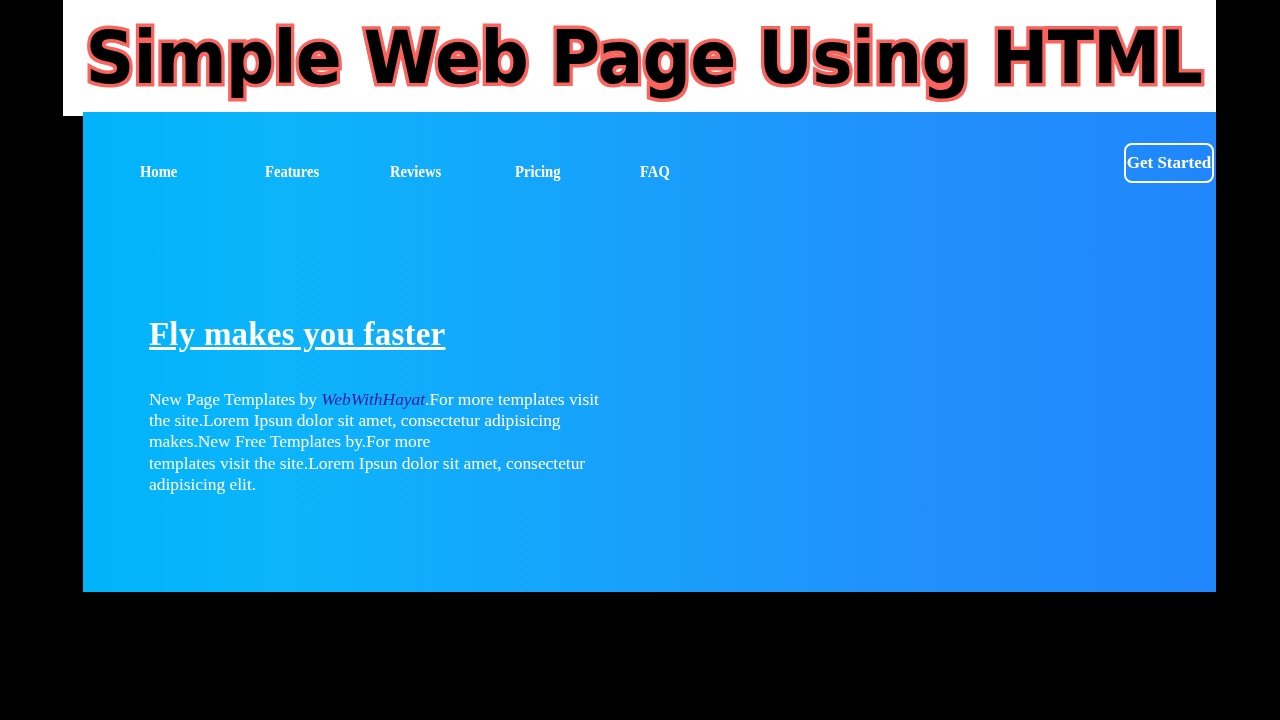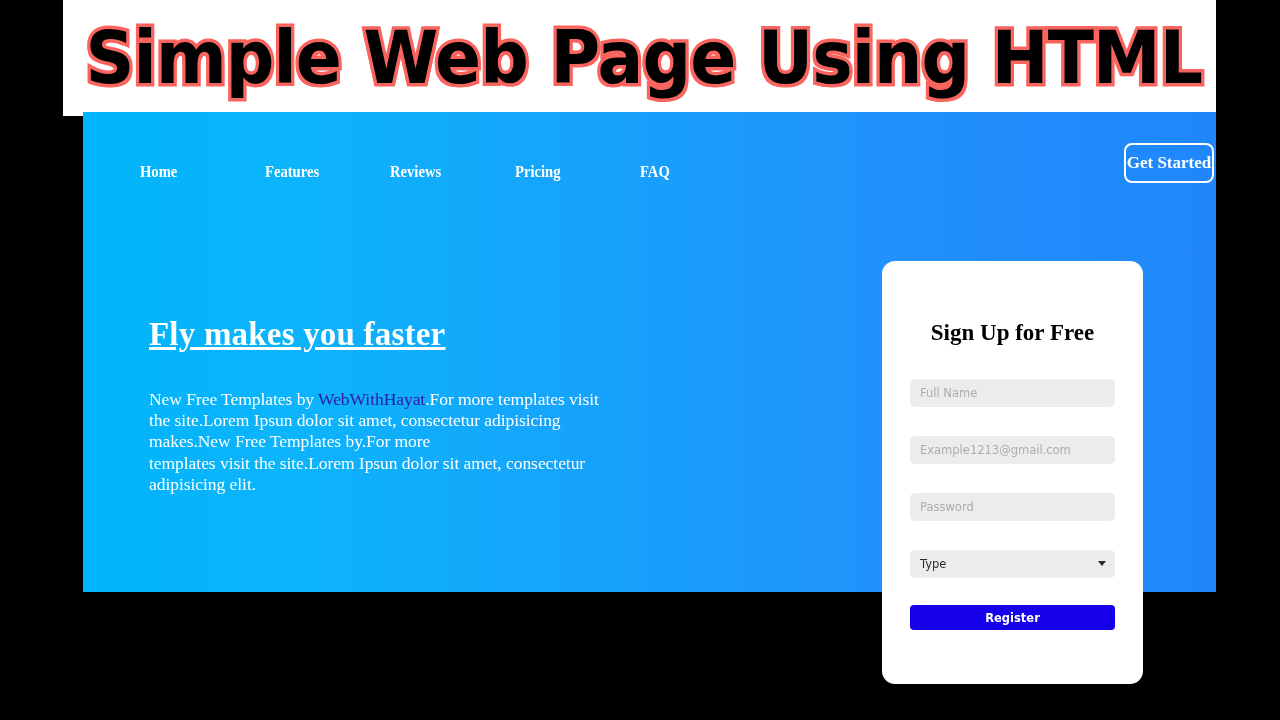--- a/index.html
+++ b/index.html
@@ -144,20 +144,21 @@
     margin: 36px 0 0 0;
     color: #ffffff;
     font-family: "Liberation Serif", serif;
     font-size: 17.5px;
     line-height: 21.2px;
     letter-spacing: -0.05px;
   }
   .hero-link {
     color: #2c1ba3;
     text-decoration: none;
+    font-style: italic;
   }
   .see-pricing-btn {
     display: inline-block;
     margin-top: 38px;
     background: #0b1035;
     color: #ffffff;
     border: none;
     border-radius: 20px;
     padding: 10px 17px 11px 17px;
     font-family: "DejaVu Sans", sans-serif;
@@ -291,34 +292,19 @@
           </div>
           <div class="nav-item">
             <a class="nav-link" href="#">FAQ</a>
           </div>
         </div>
         <button class="get-started-btn">Get Started</button>
       </div>
 
       <div class="hero">
         <h1 class="hero-title">Fly makes you faster</h1>
-        <p class="hero-text"><span>New Free Templates by </span><a class="hero-link" href="#">WebWithHayat</a><span>.For more templates visit the site.Lorem Ipsun dolor sit amet, consectetur adipisicing makes.New Free Templates by.For more</span><br><span>templates visit the site.Lorem Ipsun dolor sit amet, consectetur adipisicing elit.</span></p>
+        <p class="hero-text"><span>New Page Templates by </span><a class="hero-link" href="#">WebWithHayat</a><span>.For more templates visit the site.Lorem Ipsun dolor sit amet, consectetur adipisicing makes.New Free Templates by.For more</span><br><span>templates visit the site.Lorem Ipsun dolor sit amet, consectetur adipisicing elit.</span></p>
       </div>
 
-      <div class="signup-card">
-        <h2 class="signup-title">Sign Up for Free</h2>
-        <div class="form-fields">
-          <input class="field" type="text" placeholder="Full Name" style="">
-          <input class="field" type="email" placeholder="Example1213@gmail.com" style="">
-          <input class="field" type="password" placeholder="Password" style="">
-          <div class="select-wrap">
-            <select class="field-select">
-              <option>Type</option>
-            </select>
-            <span class="select-caret"></span>
-          </div>
-          <button class="register-btn">Register</button>
-        </div>
-      </div>
 
     </div>
   </div>
 </div>
 
 </body></html>

